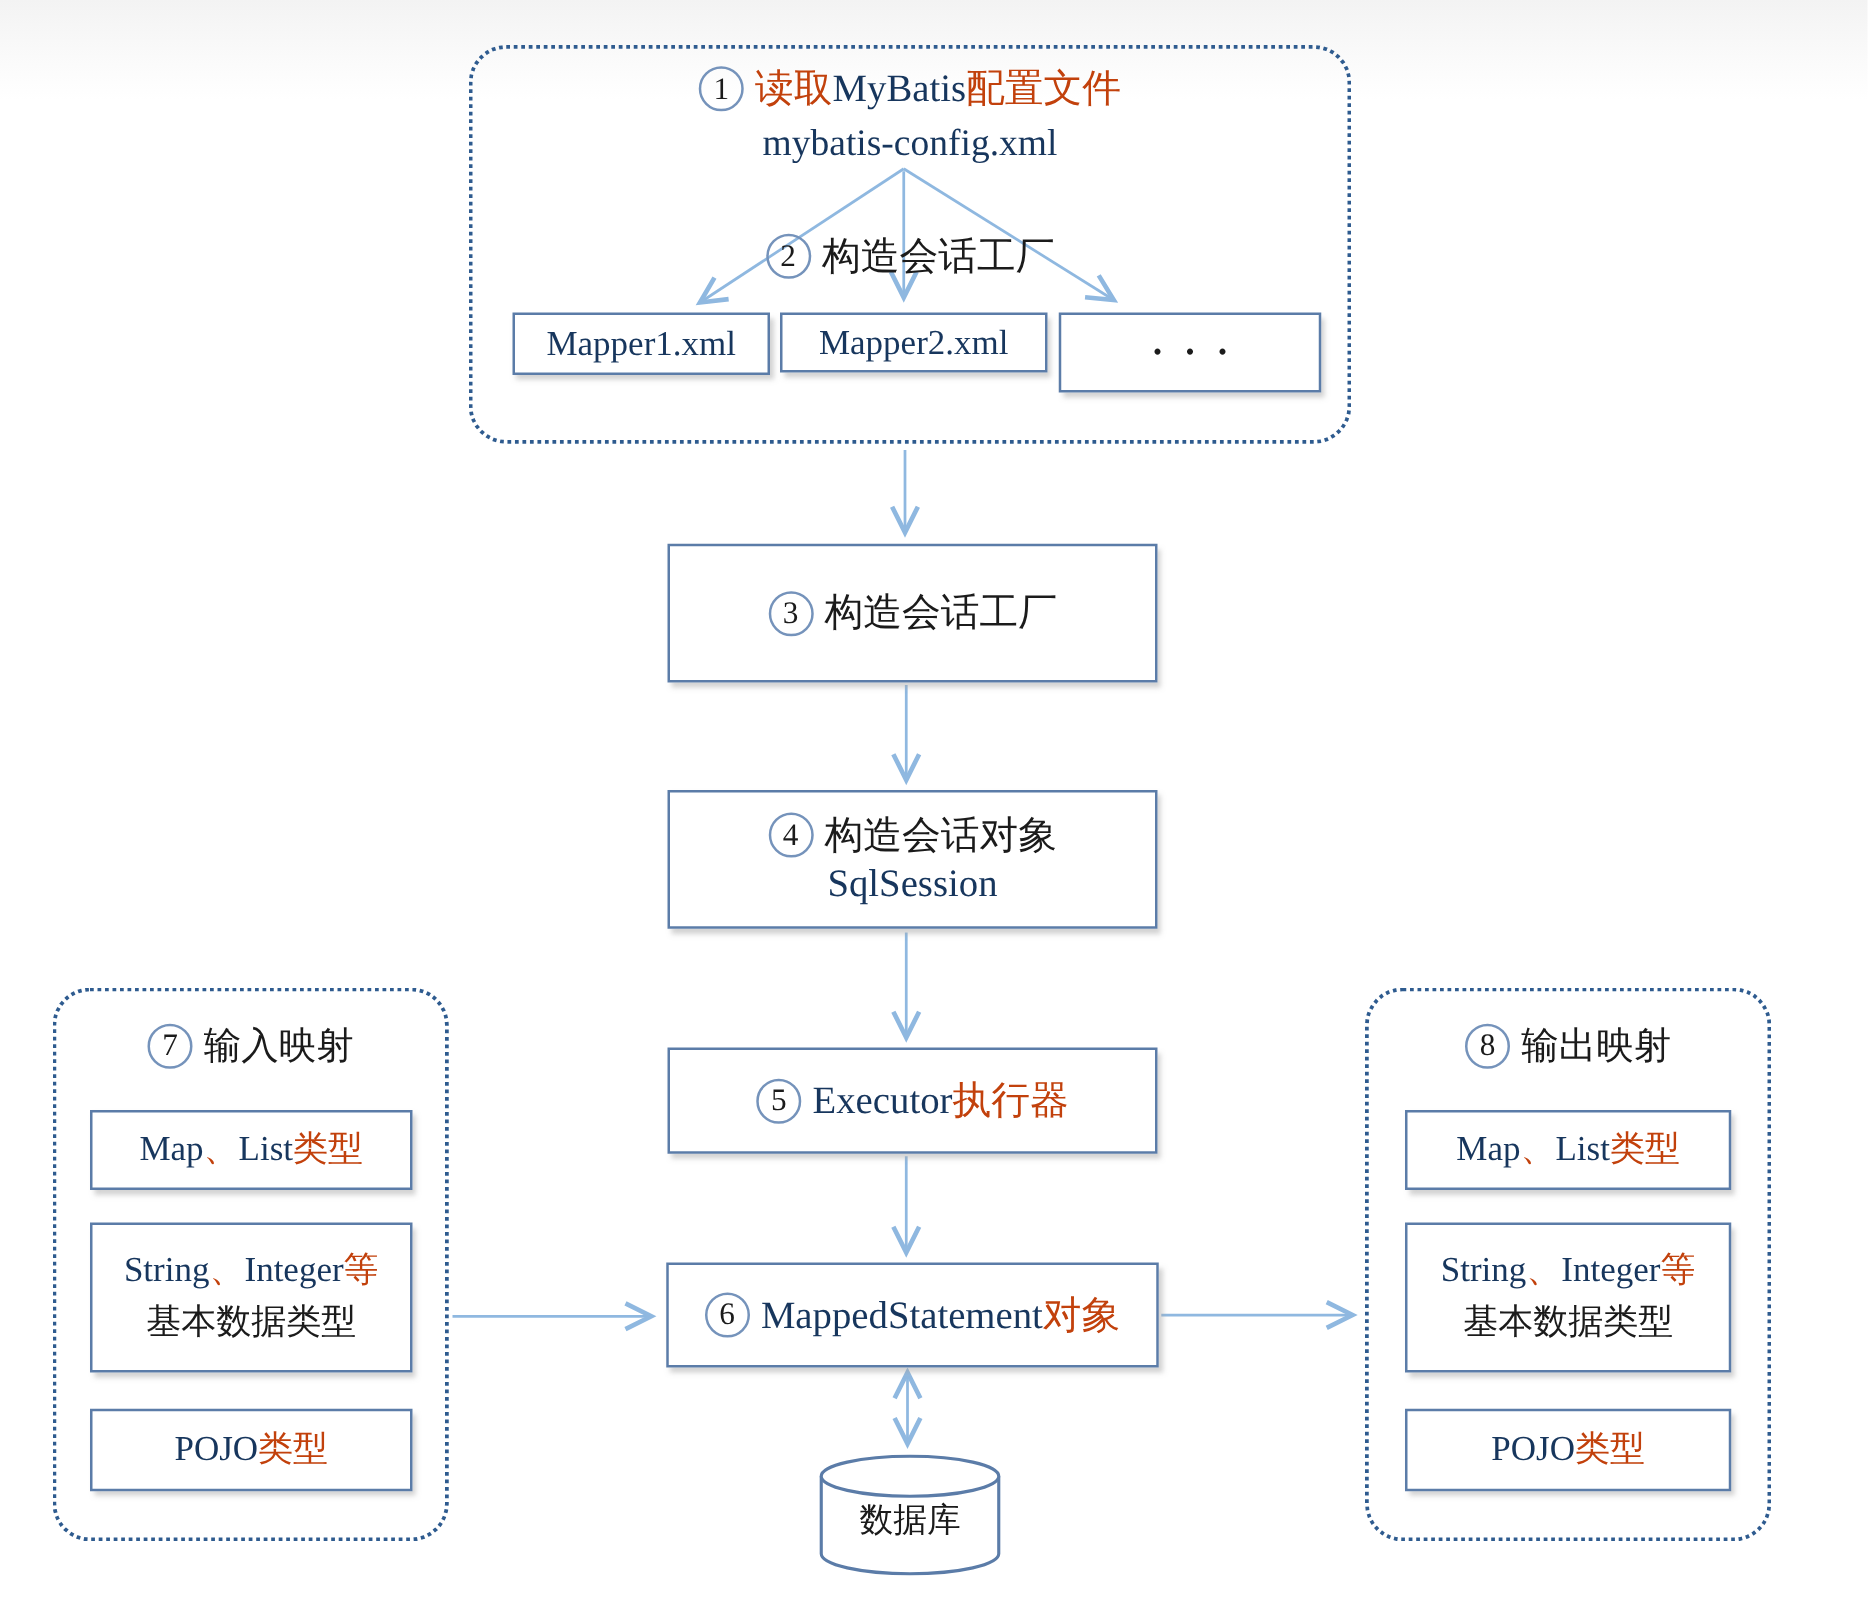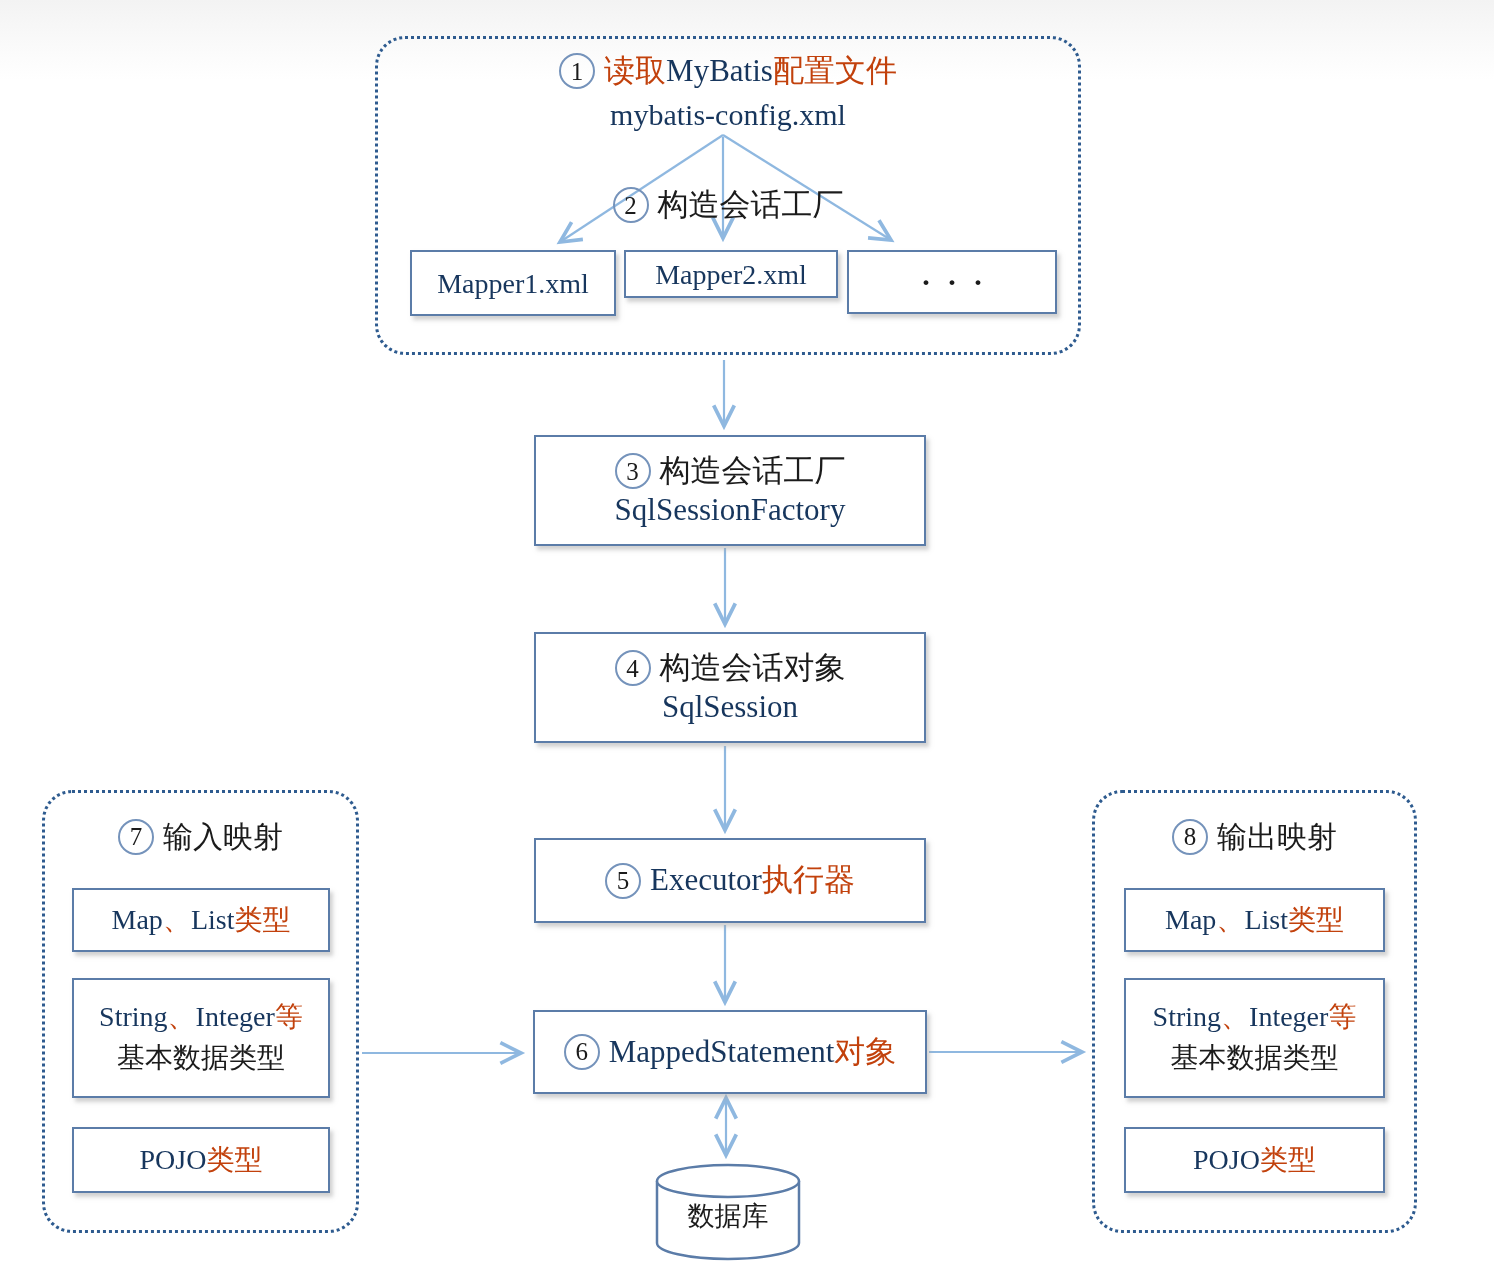--- a/index.html
+++ b/index.html
@@ -101,36 +101,35 @@
       </span>
   </div>
 
   <div class="row fs30 navy" style="left:375px;top:96px;width:706px;">mybatis-config.xml</div>
 
   <div class="row fs31" style="left:375px;top:186px;width:706px;">
     <span class="num-circle">2</span>
     <span class="ink">构造会话工厂</span>
   </div>
 
-  <div class="solid-box fs28 navy" style="left:410px;top:250px;width:206px;height:66px;">
+  <div class="solid-box fs28 navy" style="left:410px;top:250px;width:206px;height:50px;">
     <span>Mapper1.xml</span>
   </div>
   <div class="solid-box fs28 navy" style="left:624px;top:250px;width:214px;height:48px;">
     <span>Mapper2.xml</span>
   </div>
   <div class="solid-box" style="left:847px;top:250px;width:210px;height:64px;">
     <span class="dots">···</span>
   </div>
 
   <div class="solid-box fs31" style="left:534px;top:435px;width:392px;height:111px;">
     <div class="t-line">
       <span class="num-circle">3</span>
       <span class="ink">构造会话工厂</span>
     </div>
-    <div class="t-line navy">SqlSessionFactory</div>
   </div>
 
   <div class="solid-box fs31" style="left:534px;top:632px;width:392px;height:111px;">
     <div class="t-line">
       <span class="num-circle">4</span>
       <span class="ink">构造会话对象</span>
     </div>
     <div class="t-line navy">SqlSession</div>
   </div>
 

